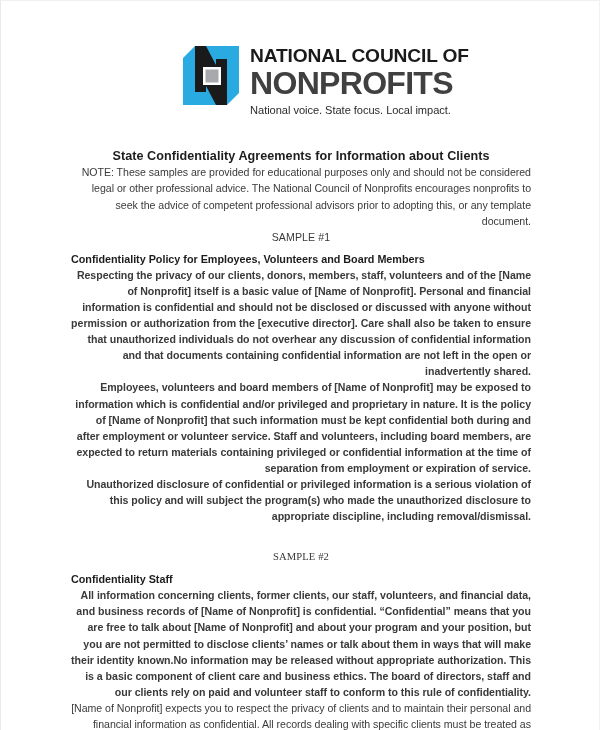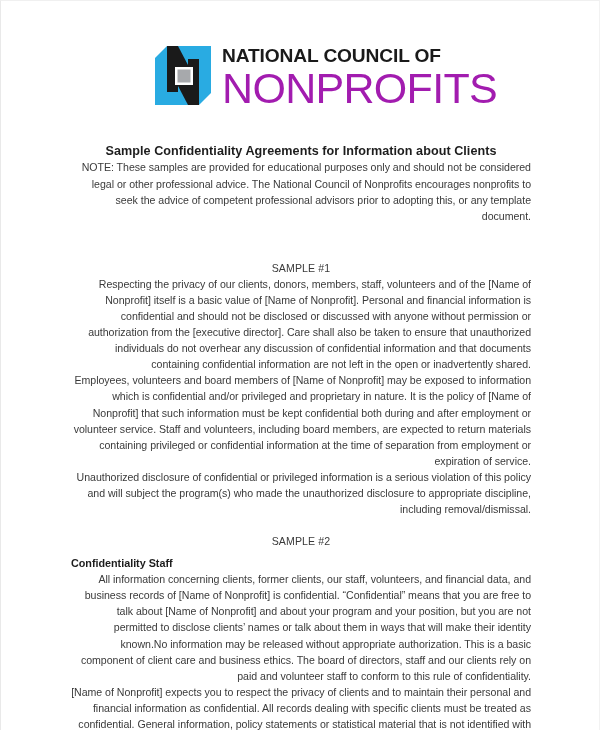--- a/index.html
+++ b/index.html
@@ -61,25 +61,25 @@
     font-weight: bold;
     font-size: 19.2px;
     letter-spacing: -0.15px;
     line-height: 1.0;
     color: #1a1a1a;
     white-space: nowrap;
   }
 
   .logo-line-2 {
     font-family: "Liberation Sans", sans-serif;
-    font-weight: normal;
-    font-size: 43px;
+    font-weight: bold;
+    font-size: 32px;
     letter-spacing: -0.7px;
     line-height: 1.02;
-    color: #a21caf;
+    color: #404040;
     margin-top: 2px;
     white-space: nowrap;
   }
 
   .logo-tagline {
     font-family: "Liberation Sans", sans-serif;
     font-size: 11.1px;
     letter-spacing: -0.05px;
     line-height: 1.1;
     color: #2b2b2b;
@@ -120,36 +120,36 @@
 
   .sample-label {
     font-family: "Liberation Sans", sans-serif;
     font-size: 10.6px;
     line-height: 16px;
     color: #3a3a3a;
     text-align: center;
     letter-spacing: 0.1px;
   }
 
-  .sample-label.first { margin-top: 36px; }
-  .sample-label.second { margin-top: 16px; }
+  .sample-label.first { margin-top: 0; }
+  .sample-label.second { margin-top: 25px; font-family: Liberation Serif, serif; }
 
   .section-heading {
     font-family: "Liberation Sans", sans-serif;
     font-weight: bold;
     font-size: 10.8px;
     line-height: 16px;
     color: #1d1d1d;
     margin-top: 16px;
     letter-spacing: -0.02px;
   }
 
   .section-heading.tight { margin-top: 6px; }
 
-  .para-gap { margin-top: 15px; }
+  .para-gap { margin-top: 15px; font-weight: bold; }
   .para-gap-sm { margin-top: 14px; }
 </style>
 </head>
 <body>
 
 <div class="page">
 
   <div class="masthead">
     <div class="logo-lockup">
 
@@ -169,33 +169,35 @@
           <polygon points="12,0 23,0 44,40 44,59 33,59 12,19" fill="#1a1a1a"></polygon>
 
           <rect x="20" y="21" width="18" height="18" fill="#ffffff"></rect>
           <rect x="22.5" y="23.5" width="13" height="13" fill="#a7a9ac"></rect>
         </svg>
       </span>
 
       <span class="logo-words">
         <span class="logo-line-1">NATIONAL COUNCIL OF</span>
         <span class="logo-line-2">NONPROFITS</span>
+        <span class="logo-tagline">National voice. State focus. Local impact.</span>
       </span>
 
     </div>
   </div>
 
   <div class="doc">
 
-    <div class="doc-title">Sample Confidentiality Agreements for Information about Clients</div>
+    <div class="doc-title">State Confidentiality Agreements for Information about Clients</div>
 
     <p class="body-text note-block">NOTE: These samples are provided for educational purposes only and should not be considered legal or other professional advice. The National Council of Nonprofits encourages nonprofits to seek the advice of competent professional advisors prior to adopting this, or any template document.</p>
 
     <div class="sample-label first">SAMPLE #1</div>
 
+    <div class="section-heading tight">Confidentiality Policy for Employees, Volunteers and Board Members</div>
 
     <p class="body-text para-gap">Respecting the privacy of our clients, donors, members, staff, volunteers and of the [Name of Nonprofit] itself is a basic value of [Name of Nonprofit]. Personal and financial information is confidential and should not be disclosed or discussed with anyone without permission or authorization from the [executive director]. Care shall also be taken to ensure that unauthorized individuals do not overhear any discussion of confidential information and that documents containing confidential information are not left in the open or inadvertently shared.</p>
 
     <p class="body-text para-gap">Employees, volunteers and board members of [Name of Nonprofit] may be exposed to information which is confidential and/or privileged and proprietary in nature. It is the policy of [Name of Nonprofit] that such information must be kept confidential both during and after employment or volunteer service. Staff and volunteers, including board members, are expected to return materials containing privileged or confidential information at the time of separation from employment or expiration of service.</p>
 
     <p class="body-text para-gap">Unauthorized disclosure of confidential or privileged information is a serious violation of this policy and will subject the program(s) who made the unauthorized disclosure to appropriate discipline, including removal/dismissal.</p>
 
     <div class="sample-label second">SAMPLE #2</div>
 
     <div class="section-heading tight">Confidentiality Staff</div>

